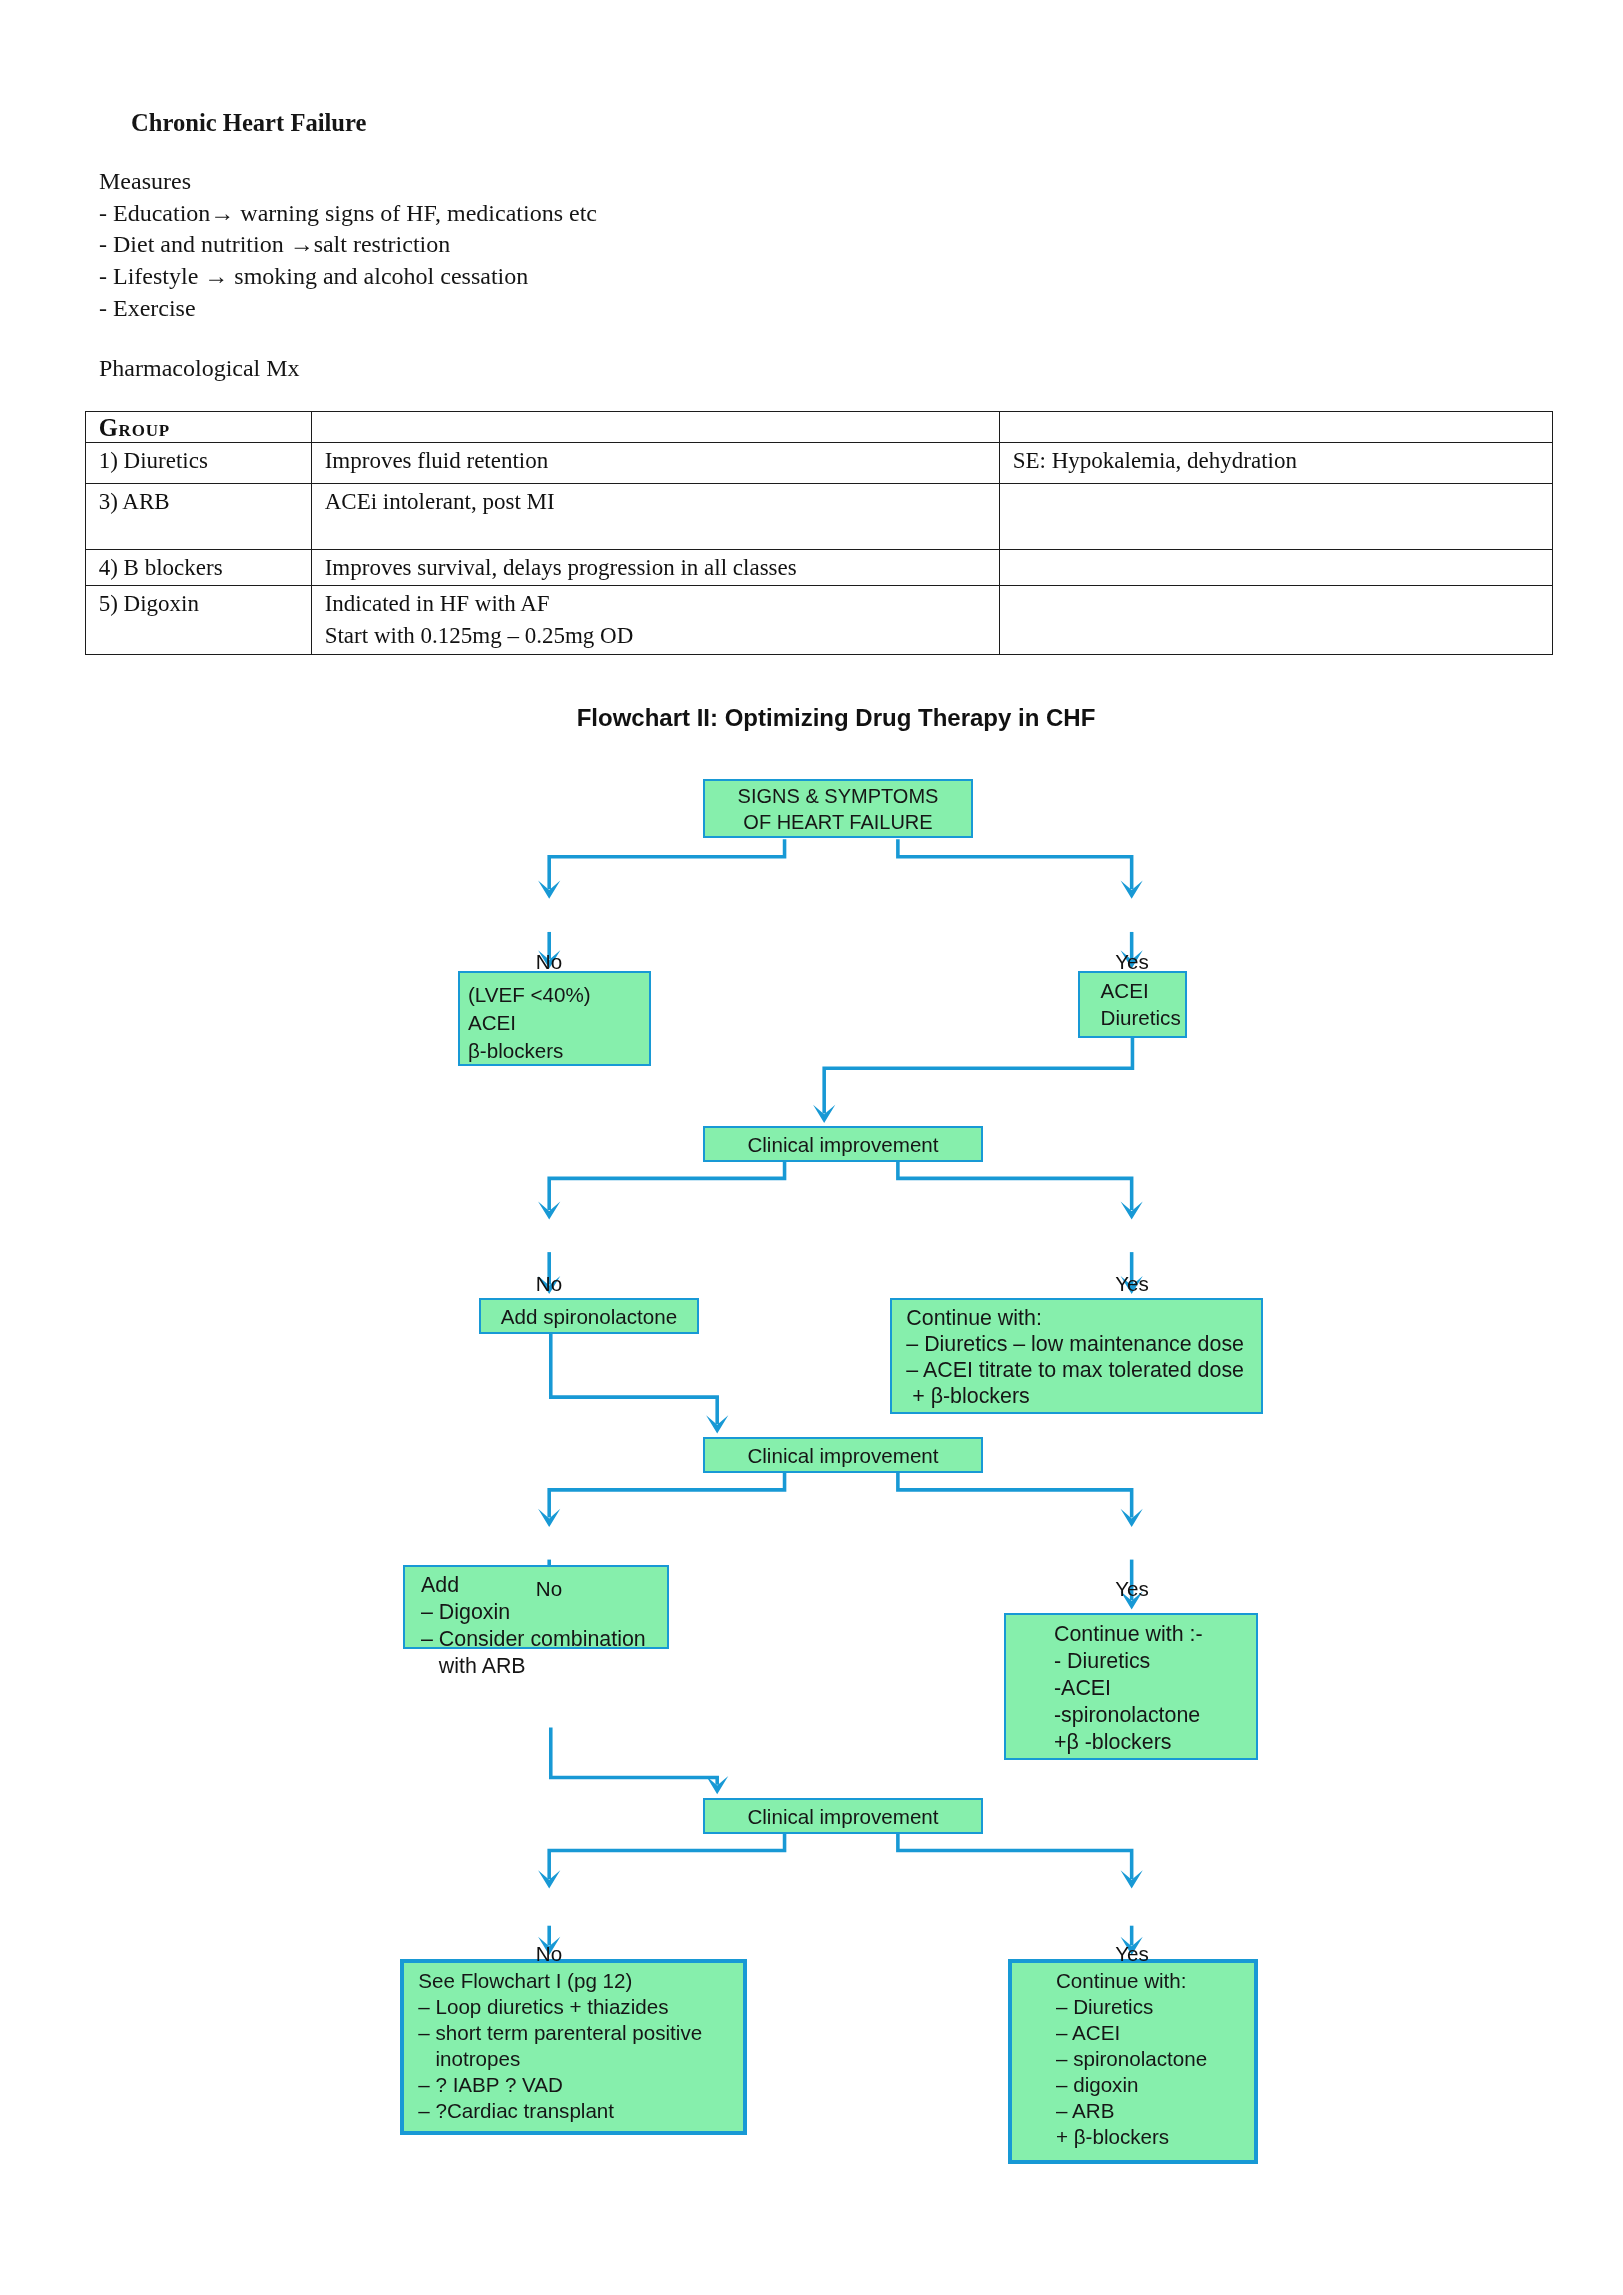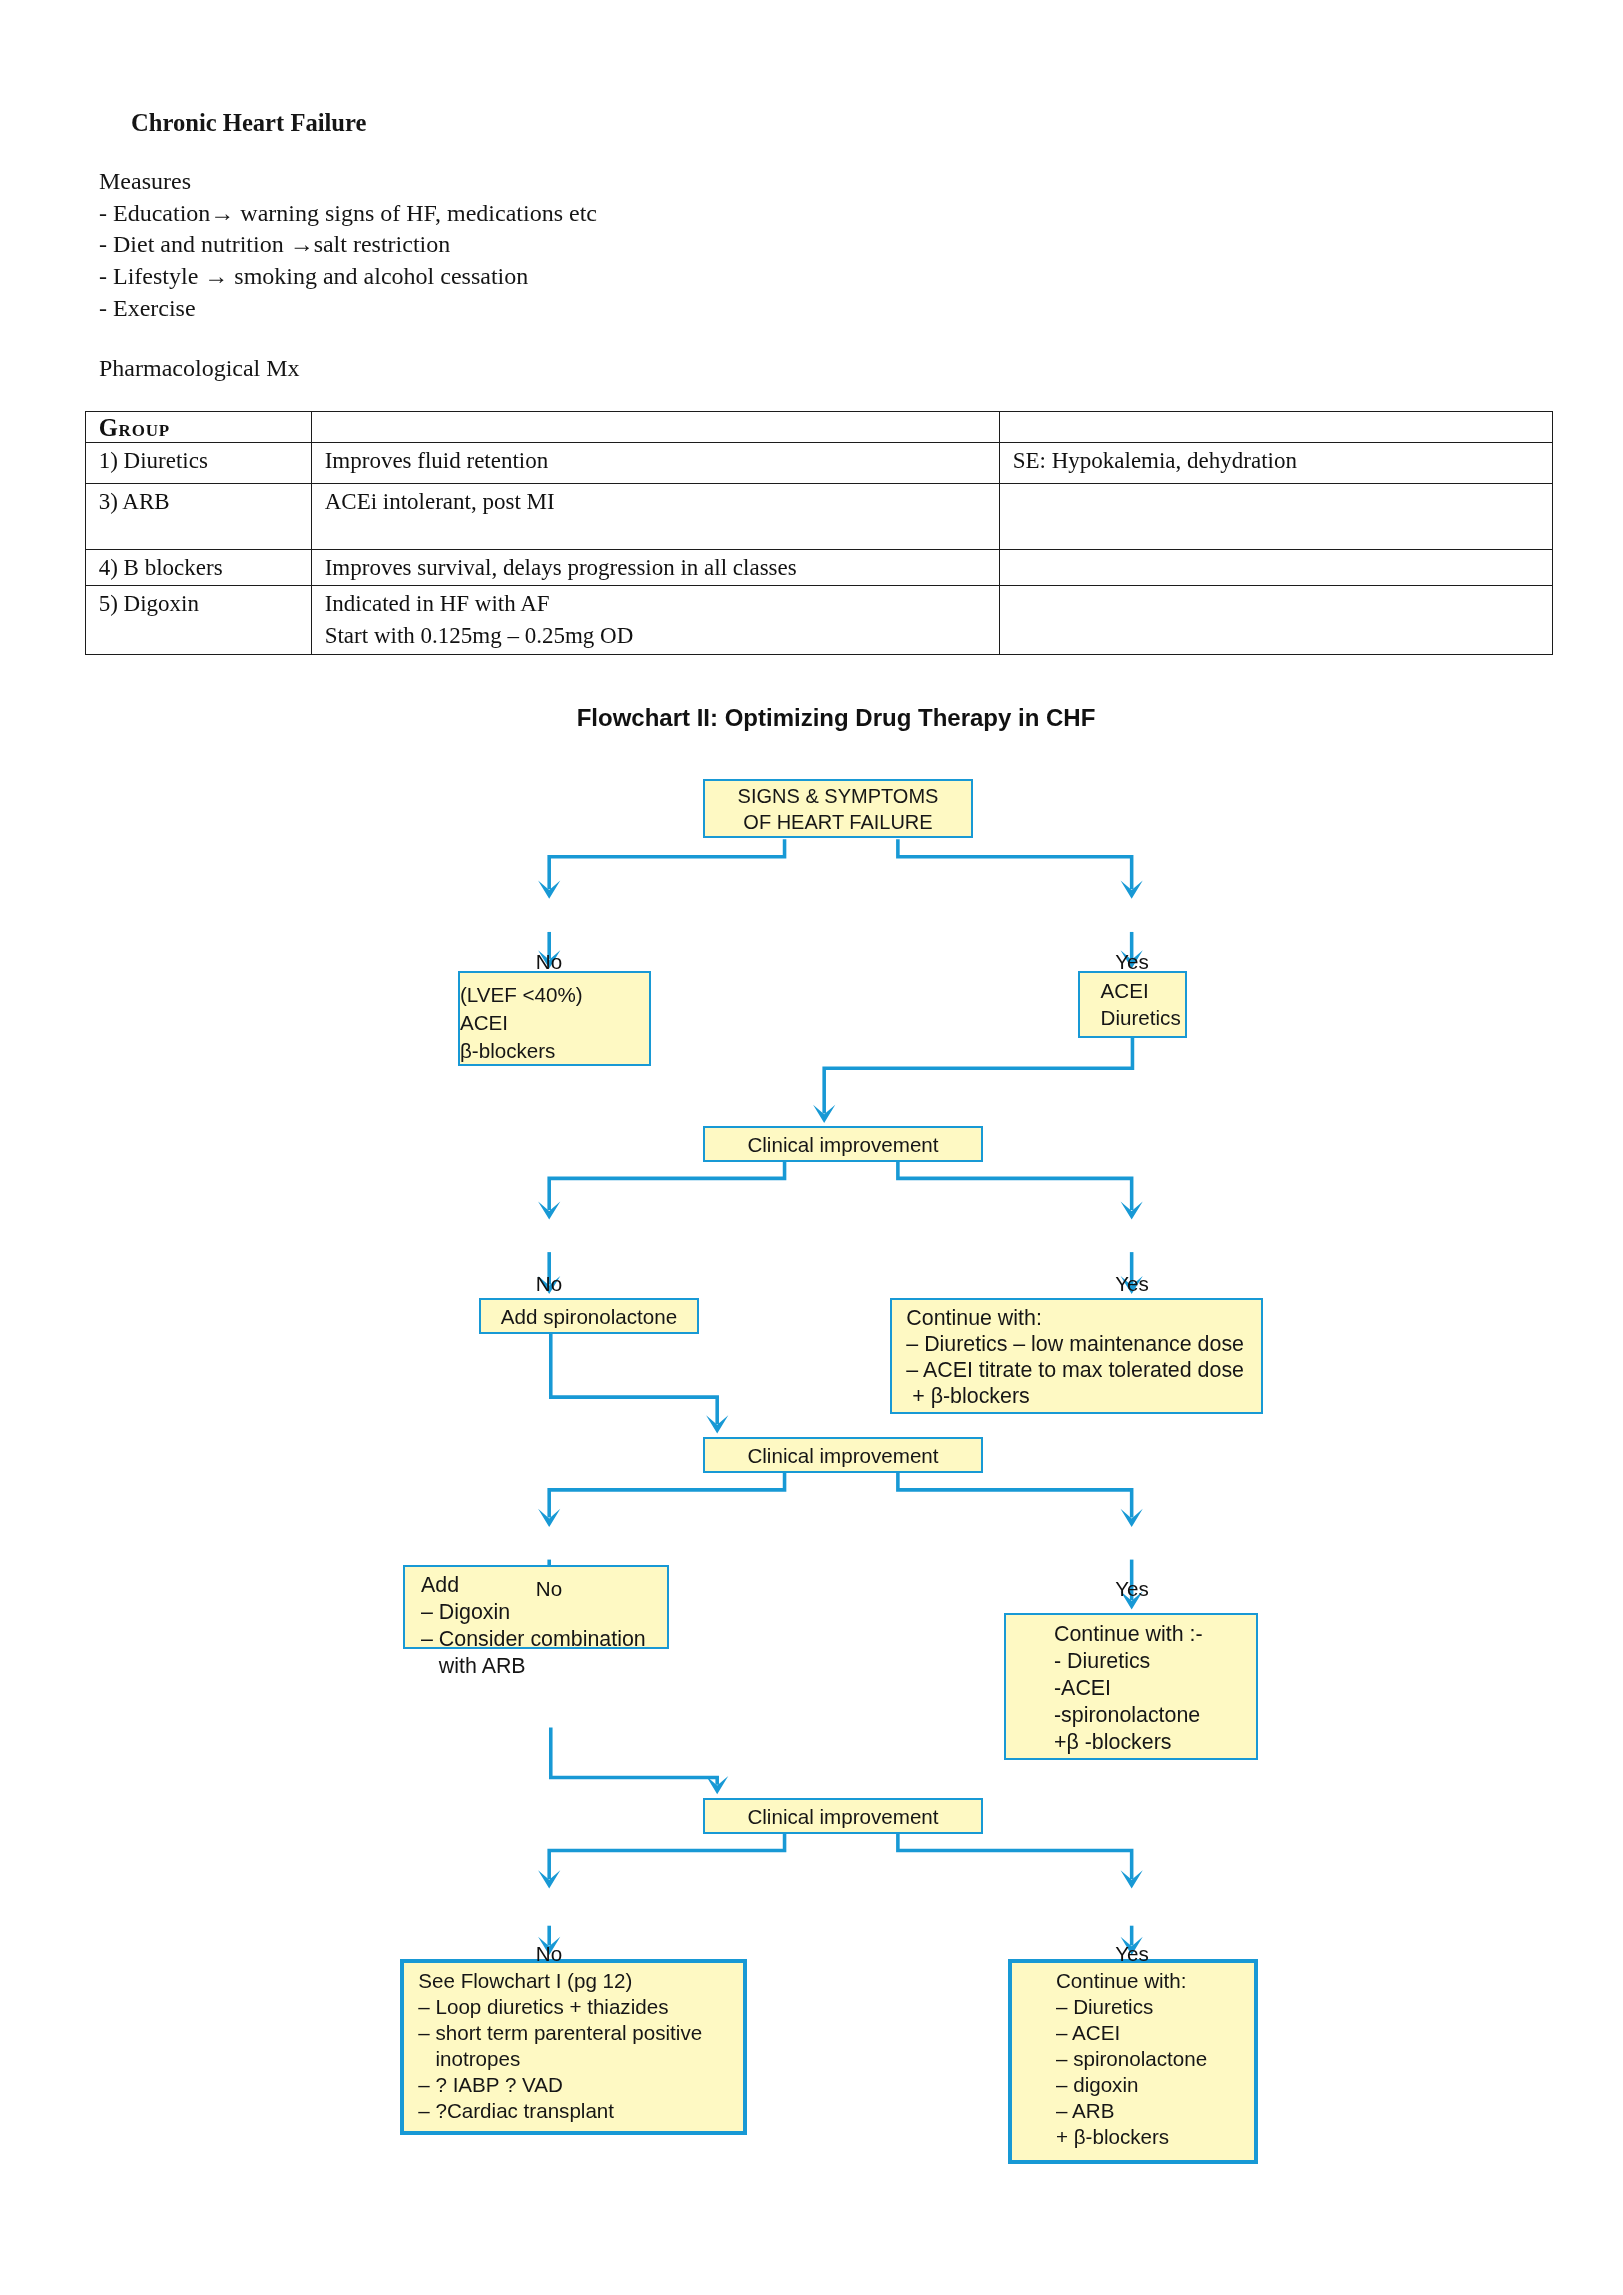--- a/index.html
+++ b/index.html
@@ -39,33 +39,33 @@
   table.drug td.g { font-weight:normal; }
 
   
   .ftitle {
     position:absolute; left:836px; top:704px; transform:translateX(-50%);
     font-family:"Liberation Sans", sans-serif; font-weight:bold; font-size:24px;
     color:#111; white-space:nowrap;
   }
   #connectors { position:absolute; left:0; top:0; z-index:1; pointer-events:none; }
   .fnode {
-    position:absolute; z-index:2; background:#fef9c3;
+    position:absolute; z-index:2; background:#86efac;
     border:2.4px solid #1899d5; color:#161616;
     font-family:"Liberation Sans", sans-serif; font-size:20.6px; line-height:27px;
   }
   .fnode .ln { white-space:pre; }
   .fnode.center { display:flex; align-items:center; justify-content:center; text-align:center; }
   .flabel {
     position:absolute; z-index:2; transform:translateX(-50%);
     font-family:"Liberation Sans", sans-serif; font-size:20.6px; color:#111;margin-top:46px;
   }
 
   #n-signs   { left:703px;  top:779px;  width:270px; height:59px; font-size:20px; line-height:26px; flex-direction:column; }
-  #n-lvef    { left:458px;  top:971px; width:193px; height:95px; padding:8px 0 0 0; line-height:28px; }
+  #n-lvef    { left:458px;  top:971px; width:193px; height:95px; padding:8px 0 0 8px; line-height:28px; }
   #n-acei    { left:1078px; top:971px; width:109px; height:67px;  padding:4px 0 0 20.6px; }
   #n-ci1     { left:703px;  top:1126px; width:280px; height:36px; }
   #n-spiro   { left:442px;  top:1298px; width:220px; height:36px;margin-left:37px; }
   #n-cont1   { left:890px; top:1298px; width:373px; height:116px; padding:4.8px 0 0 14.3px; line-height:26px; font-size:21.4px; }
   #n-ci2     { left:703px;  top:1437px; width:280px; height:36px; }
   #n-digoxin { left:403px;  top:1565px; width:266px; height:84px; padding:4.8px 0 0 16px; font-size:21.4px; }
   #n-cont2   { left:1004px; top:1613px; width:254px; height:147px; padding:6.3px 0 0 48px; font-size:21.4px; }
   #n-ci3     { left:703px;  top:1798px; width:280px; height:36px; }
   #n-flow1   { left:400px;  top:1959px; width:347px; height:176px; padding:4.8px 0 0 14.3px; border-width:4px; line-height:26px; }
   #n-cont3   { left:1008px; top:1959px; width:250px; height:205px; padding:4.8px 0 0 44px; border-width:4px; line-height:26px; }

